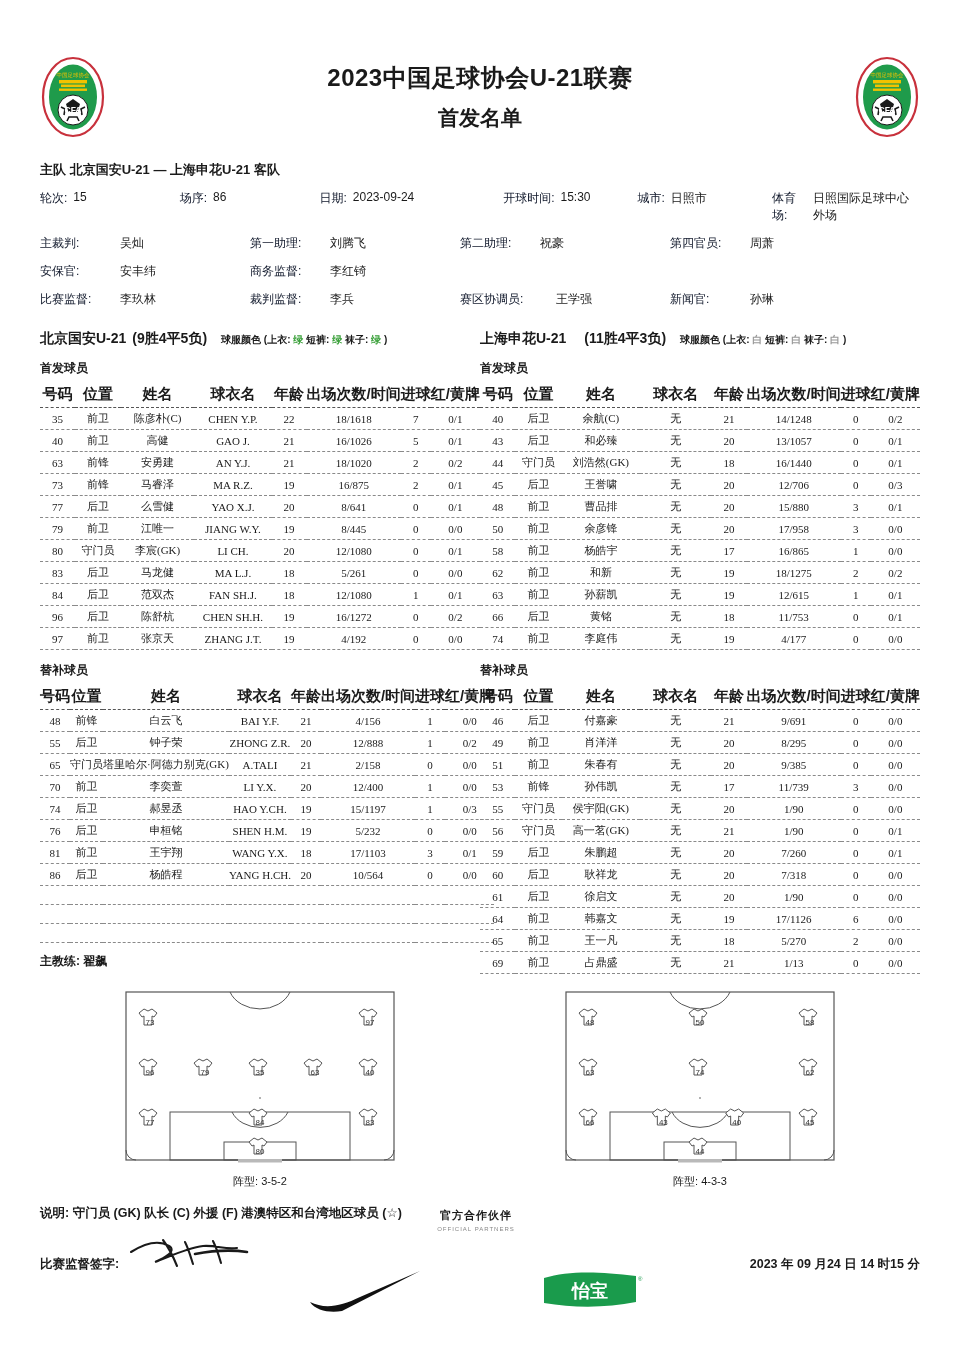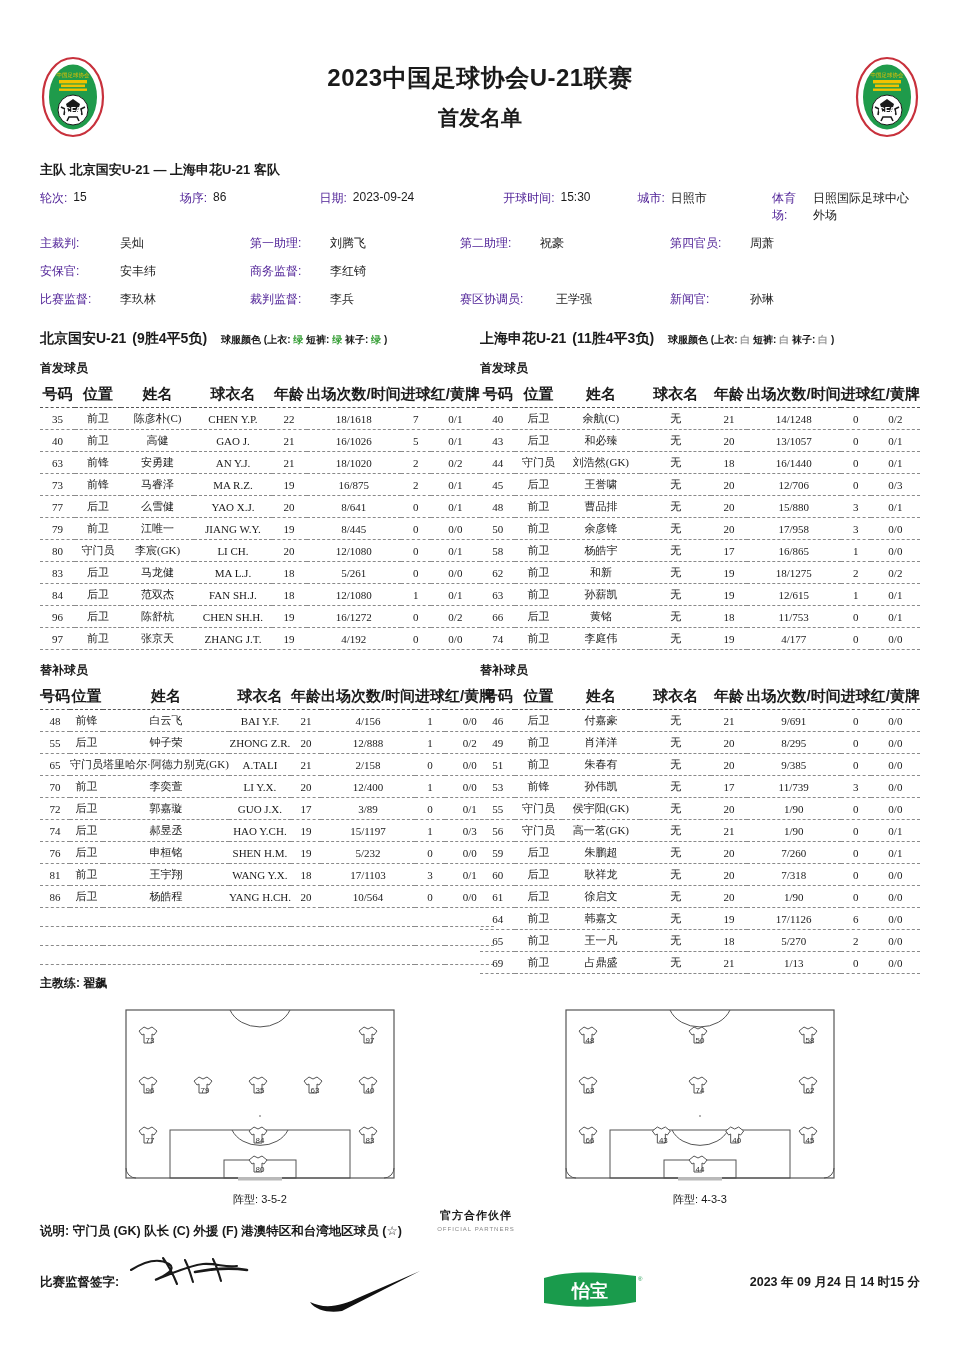--- a/index.html
+++ b/index.html
@@ -19,21 +19,21 @@
             padding-top: 55px; }
   .logo { width: 66px; height: 84px; flex:0 0 auto; }
   .titles { flex:1 1 auto; text-align:center; }
   .title-main { font-size: 24px; font-weight: bold; letter-spacing: .5px; }
   .title-sub  { font-size: 21px; font-weight: bold; margin-top: 10px; }
 
   
   .matchline { margin-top: 22px; font-size: 13px; font-weight: bold; }
   .inforow { display:flex; font-size: 12px; margin-top: 11px; }
   .inforow > div { display:flex; }
-  .lbl { color:#4c1d95; }
+  .lbl { color:#0f172a; }
   .val { margin-left: 6px; }
   .c1 { width: 156px; } .c2 { width: 205px; } .c3 { width: 210px; }
   .c4 { width: 150px; }
   .kv-lbl { width: 74px; } .kv-lbl-w { width: 90px; }
 
   
   .teams { display:flex; margin-top: 22px; gap: 0px; }
   .team { width: 440px; }
   .team + .team { margin-left: 0px; }
   .team-head { display:flex; align-items:baseline; }
@@ -409,30 +409,20 @@
               <td class="col-no">70</td>
               <td class="col-pos cn">前卫</td>
               <td class="col-name cn">李奕萱</td>
               <td class="col-shirt">LI Y.X.</td>
               <td class="col-age">20</td>
               <td class="col-apps">12/400</td>
               <td class="col-goal">1</td>
               <td class="col-card">0/0</td>
             </tr>
             <tr>
-              <td class="col-no">72</td>
-              <td class="col-pos cn">后卫</td>
-              <td class="col-name cn">郭嘉璇</td>
-              <td class="col-shirt">GUO J.X.</td>
-              <td class="col-age">17</td>
-              <td class="col-apps">3/89</td>
-              <td class="col-goal">0</td>
-              <td class="col-card">0/1</td>
-            </tr>
-            <tr>
               <td class="col-no">74</td>
               <td class="col-pos cn">后卫</td>
               <td class="col-name cn">郝昱丞</td>
               <td class="col-shirt">HAO Y.CH.</td>
               <td class="col-age">19</td>
               <td class="col-apps">15/1197</td>
               <td class="col-goal">1</td>
               <td class="col-card">0/3</td>
             </tr>
             <tr>
@@ -500,21 +490,21 @@
 
       <div class="coach">
         <span>主教练:</span>
         <span>翟飙</span>
       </div>
     </div>
 
     <div class="team">
       <div class="team-head">
         <span class="team-name">上海申花U-21</span>
-        <span class="team-name" style="margin-left:6px;">(11胜4平3负)</span>
+        <span class="team-name" style="margin-left:18px;">(11胜4平3负)</span>
         <span class="kit">
           <span>球服颜色 (上衣:</span>
           <span class="sw-white">白</span>
           <span>短裤:</span>
           <span class="sw-white">白</span>
           <span>袜子:</span>
           <span class="sw-white">白</span>
           <span>)</span>
         </span>
       </div>

